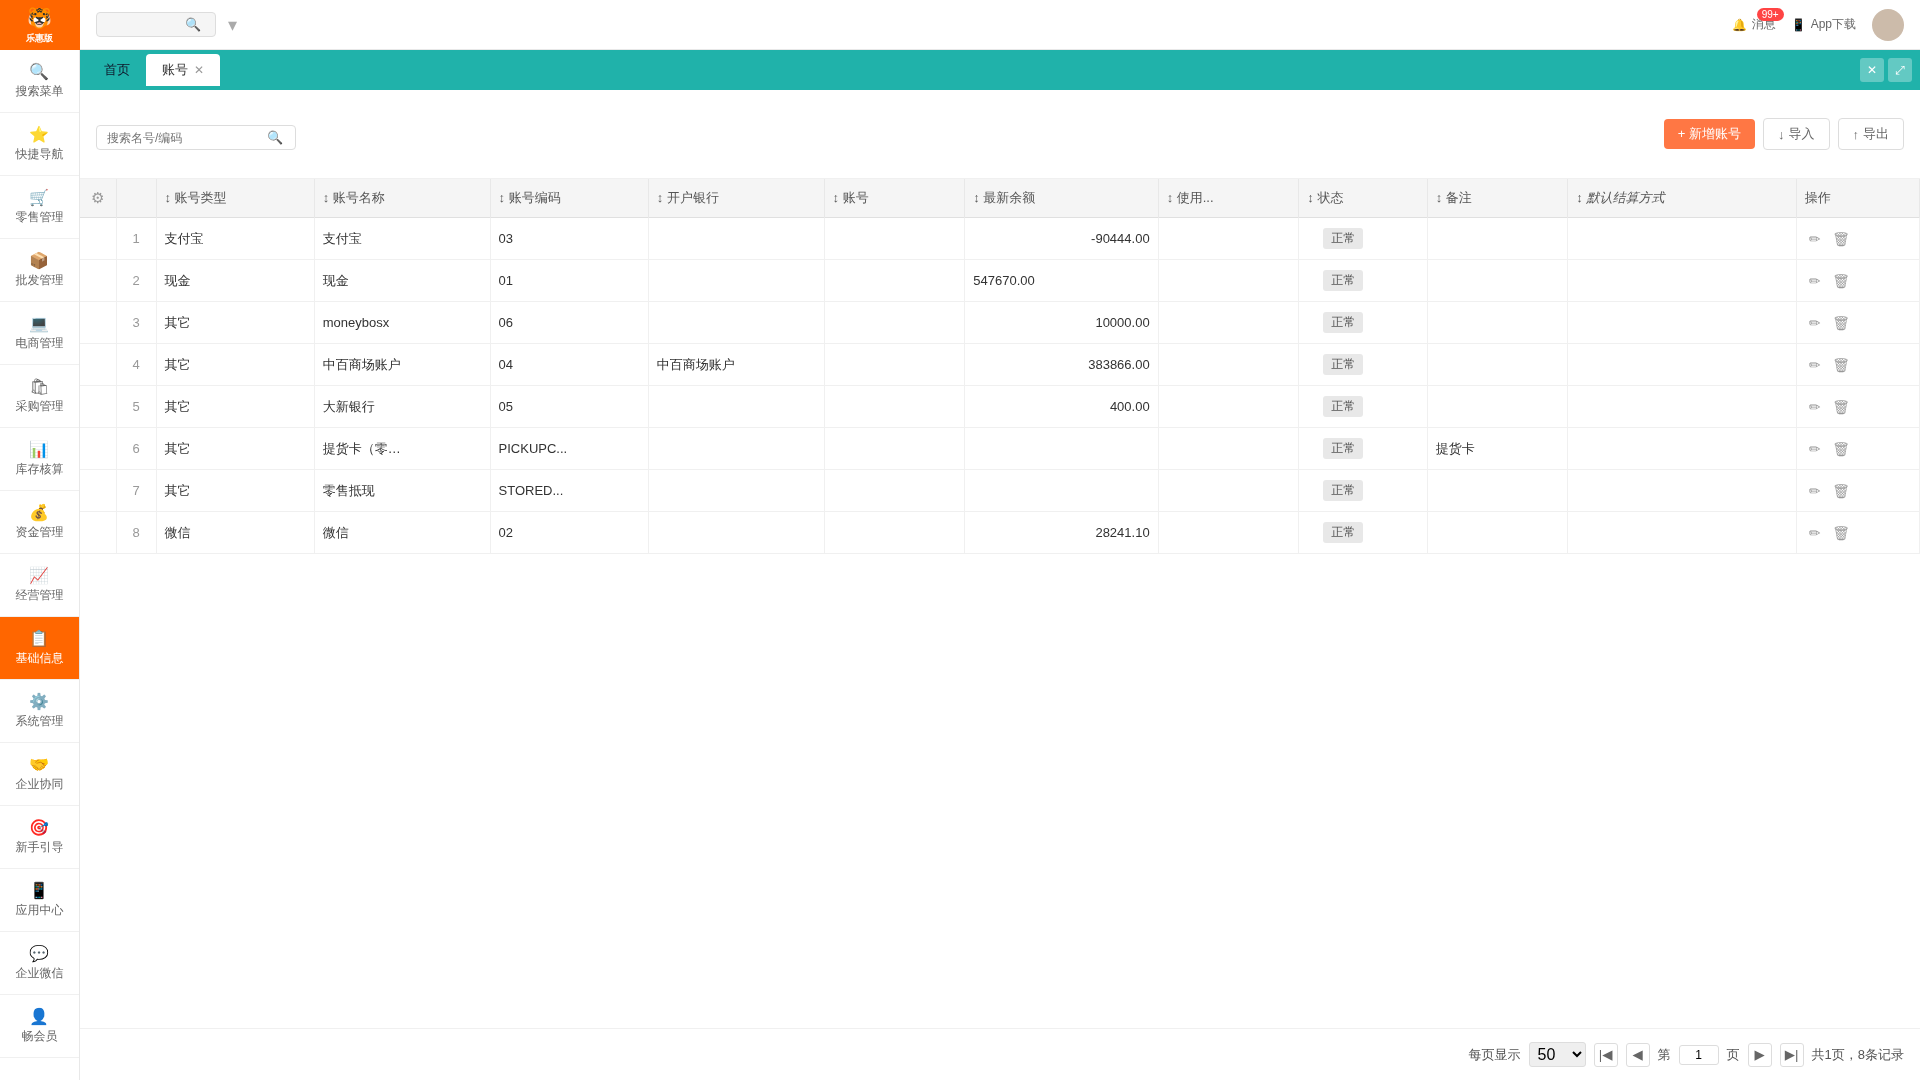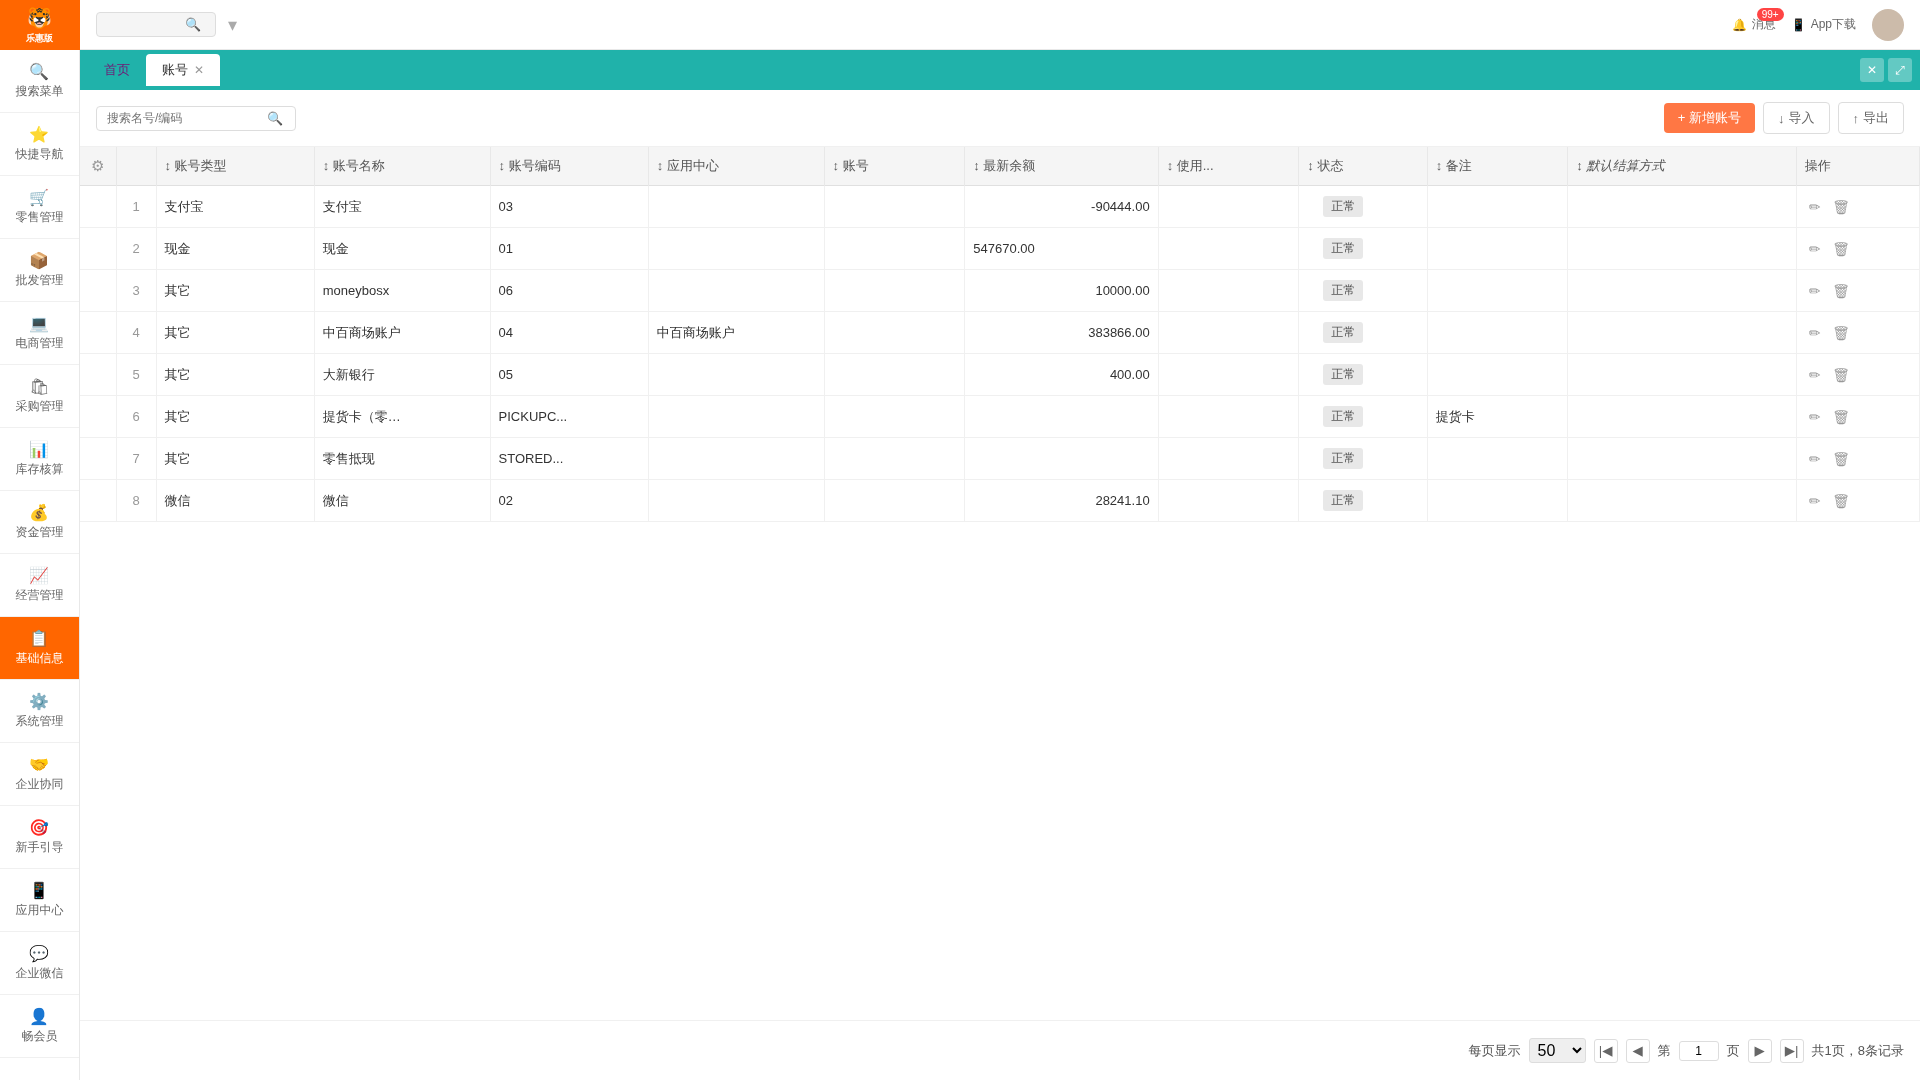--- a/index.html
+++ b/index.html
@@ -131,21 +131,21 @@
       padding: 0 8px;
       flex-shrink: 0;
     }
     .tab-item {
       height: 32px;
       padding: 0 16px;
       display: flex;
       align-items: center;
       border-radius: 4px 4px 0 0;
       cursor: pointer;
-      color: #701a75;
+      color: #0f172a;
       font-size: 13px;
       gap: 6px;
     }
     .tab-item.active {
       background: #fff;
       color: #333;
     }
     .tab-item .close-icon {
       font-size: 12px;
       color: #999;
@@ -175,23 +175,23 @@
       background: #fff;
       display: flex;
       flex-direction: column;
       overflow: hidden;
       margin: 0;
       padding: 0;
     }
 
     
     .toolbar {
-      padding: 12px 16px;
-      display: flex;
-      align-items: center;
+      padding: 28px 16px;
+      display: flex;
+      align-items: flex-end;
       justify-content: space-between;
       border-bottom: 1px solid #f0f0f0;
     }
     .search-box {
       display: flex;
       align-items: center;
       border: 1px solid #ddd;
       border-radius: 4px;
       padding: 4px 10px;
       width: 200px;
@@ -264,21 +264,21 @@
       background: none;
       border: none;
       cursor: pointer;
       color: #999;
       font-size: 14px;
       padding: 2px 4px;
     }
 
     
     .footer {
-      height: 60px;
+      height: 52px;
       display: flex;
       align-items: center;
       justify-content: flex-end;
       padding: 1px 16px;
       border-top: 1px solid #f0f0f0;
       gap: 8px;
       font-size: 13px;
       color: #555;
       flex-shrink: 0;
     }
@@ -456,21 +456,21 @@
             <th style="min-width:90px;">
               <span>↕ 账号类型</span>
             </th>
             <th style="min-width:100px;">
               <span>↕ 账号名称</span>
             </th>
             <th style="min-width:90px;">
               <span>↕ 账号编码</span>
             </th>
             <th style="min-width:100px;">
-              <span>↕ 应用中心</span>
+              <span>↕ 开户银行</span>
             </th>
             <th style="min-width:80px;">
               <span>↕ 账号</span>
             </th>
             <th style="min-width:110px;">
               <span>↕ 最新余额</span>
             </th>
             <th style="min-width:80px;">
               <span>↕ 使用...</span>
             </th>

